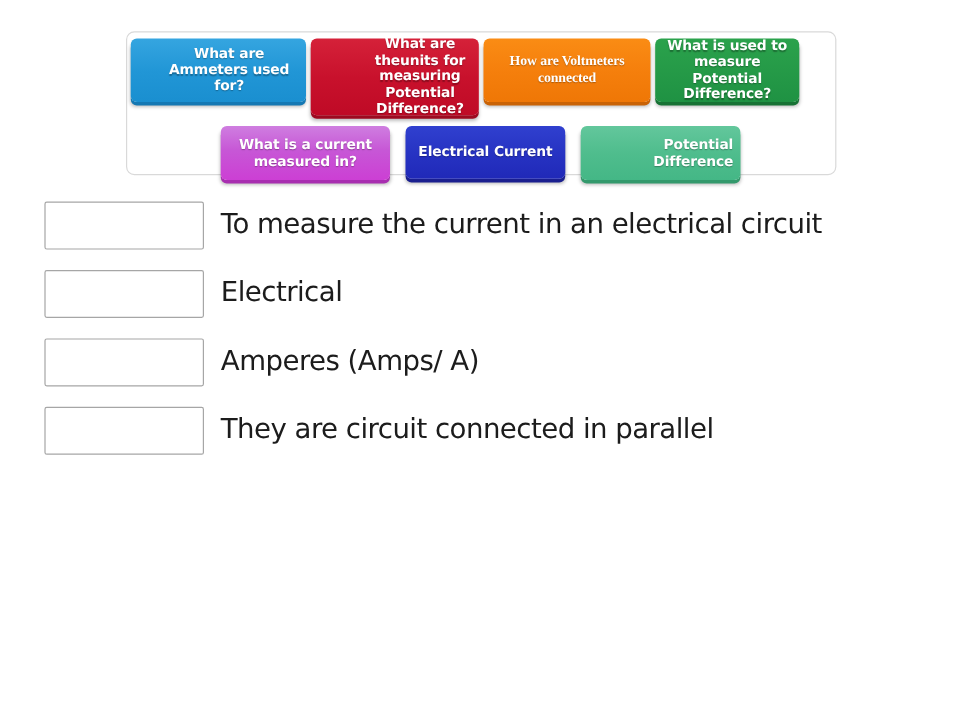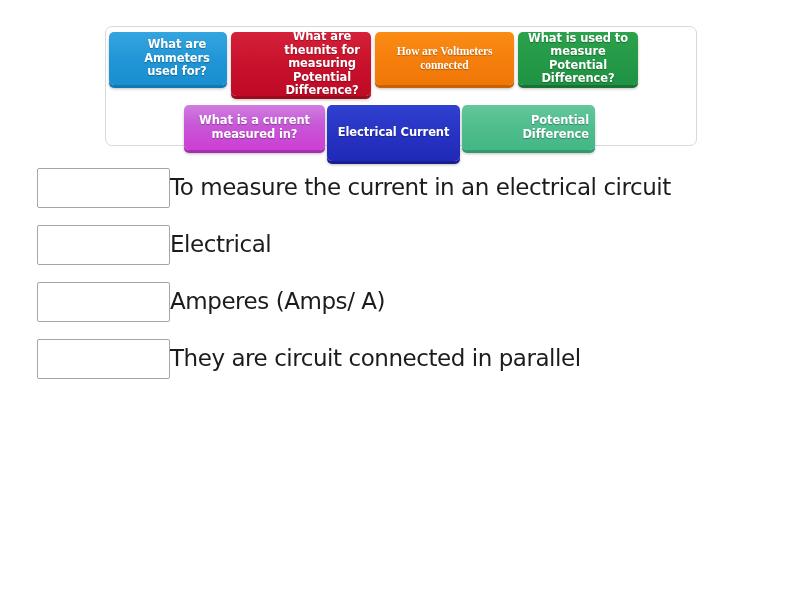--- a/index.html
+++ b/index.html
@@ -34,21 +34,21 @@
     align-items: flex-start;
     width: 100%;
     box-sizing: border-box;
   }
   #tile-row-1 {
     padding: 5px 0 0 3px;
     gap: 4px;
   }
   #tile-row-2 {
     padding: 9px 0 0 78px;
-    gap: 2px;
+    gap: 13px;
   }
 
   .tile {
     position: relative;
     box-sizing: border-box;
     display: flex;
     align-items: center;
     justify-content: center;
     text-align: center;
     color: #ffffff;
@@ -62,26 +62,26 @@
     text-shadow: 0 1px 1px rgba(0,0,0,0.30);
     cursor: move;
     user-select: none;
   }
   .tile .tile-text {
     display: block;
     width: 100%;
   }
 
   
-  #tile-ammeters      { width: 118px; height: 53px; padding-left: 24px; }
+  #tile-ammeters      { width: 146px; height: 53px; padding-left: 24px; }
   #tile-units         { width: 140px; height: 64px; padding-left: 48px; }
   #tile-voltmeters    { width: 139px; height: 53px; font-family: Liberation Serif, serif; }
   #tile-used-measure  { width: 120px; height: 53px; }
   #tile-current-unit  { width: 141px; height: 45px; }
-  #tile-electrical    { width: 133px; height: 56px; }
+  #tile-electrical    { width: 133px; height: 44px; }
   #tile-potential     { width: 133px; height: 45px; }
 
   
   .sk-blue {
     background: linear-gradient(180deg, #35a5e0 0%, #2196d6 52%, #1a8fd0 100%);
     box-shadow: 0 3px 0 0 #1478b3, 0 4px 3px rgba(0,0,0,0.25);
   }
   .sk-red {
     background: linear-gradient(180deg, #d52139 0%, #c8112c 52%, #bf0a26 100%);
     box-shadow: 0 3px 0 0 #9d0a20, 0 4px 3px rgba(0,0,0,0.25);
@@ -125,20 +125,21 @@
     flex: 0 0 auto;
     width: 133px;
     height: 40px;
     box-sizing: border-box;
     background: #ffffff;
     border: 1px solid #a6a6a6;
     border-radius: 2px;
   }
   .answer-text {
     flex: 1 1 auto;
+    margin-left: 14px;
     font-family: "DejaVu Sans", sans-serif;
     font-size: 23px;
     line-height: 29px;
     color: #1c1c1c;
     letter-spacing: -0.45px;
     white-space: pre-line;
   }
   .answer-row.single .answer-text { padding-top: 5px; }
   .answer-row.double .answer-text { padding-top: 0px; }
 </style>

